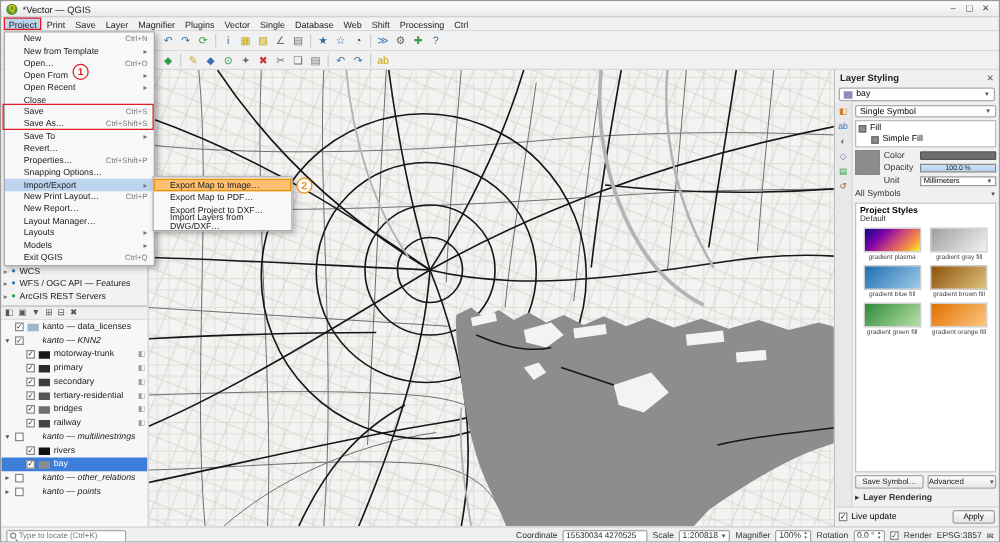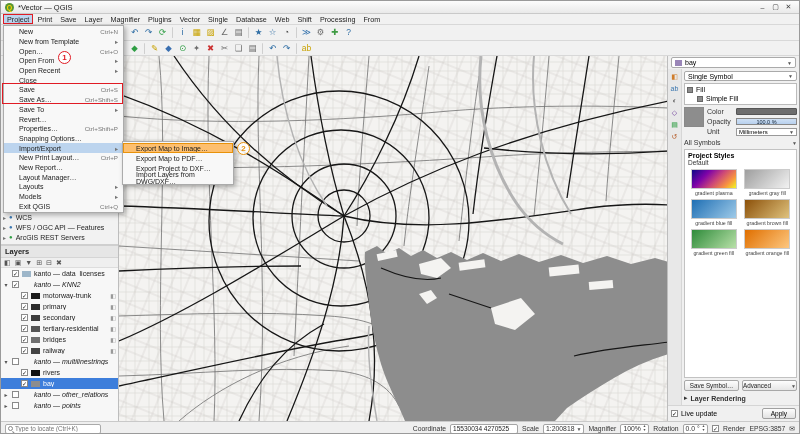--- a/index.html
+++ b/index.html
@@ -141,21 +141,21 @@
       <span class="mb-item">Save</span>
       <span class="mb-item">Layer</span>
       <span class="mb-item">Magnifier</span>
       <span class="mb-item">Plugins</span>
       <span class="mb-item">Vector</span>
       <span class="mb-item">Single</span>
       <span class="mb-item">Database</span>
       <span class="mb-item">Web</span>
       <span class="mb-item">Shift</span>
       <span class="mb-item">Processing</span>
-      <span class="mb-item">From</span>
+      <span class="mb-item">Ctrl</span>
     </div>
 
   <div class="tb tb1">
 
   <span class="tbi" style="--c: #5f5f5f;">▢</span>
       <span class="tbi" style="--c: #c79236;">▣</span>
       <span class="tbi" style="--c: #3a6fb0;">◆</span>
       <span class="tbi sep"></span>
       <span class="tbi" style="--c: #7a4fa3;">◧</span>
       <span class="tbi sep"></span>
@@ -230,21 +230,20 @@
           </div>
 
           <div class="btree-row">
             <span class="btree-arrow">▸</span>
             <span class="btree-dot" style="--c: #2f9e44;">●</span>
             <span>ArcGIS REST Servers</span>
           </div>
         </div>
 
       <div class="layers-panel">
-        <div class="lp-head">Layers</div>
         <div class="lp-tools">
 
         <span class="lp-tool">◧</span>
             <span class="lp-tool">▣</span>
             <span class="lp-tool">▼</span>
             <span class="lp-tool">⊞</span>
             <span class="lp-tool">⊟</span>
             <span class="lp-tool">✖</span>
           </div>
         <div class="lp-list">
@@ -433,20 +432,24 @@
 
         <g stroke="#161616" stroke-width="1.2" fill="none">
           <path d="M262 212 C285 222 305 226 322 222"></path>
           <path d="M330 238 L372 252"></path>
           <path d="M455 300 C490 292 520 290 550 286"></path>
         </g>
       </svg>
     </div>
 
     <div class="style-panel">
+      <div class="sp-head">
+        <span>Layer Styling</span>
+        <span class="sp-close">✕</span>
+      </div>
       <div class="sp-combo">
         <span class="poly-ic"></span>
         <span>bay</span>
         <span class="combo-arrow">▼</span>
       </div>
       <div class="sp-body">
         <div class="sp-tabs">
 
         <span class="sp-tab" style="--c: #d07d2c;">◧</span>
             <span class="sp-tab" style="--c: #3a76af;">ab</span>

